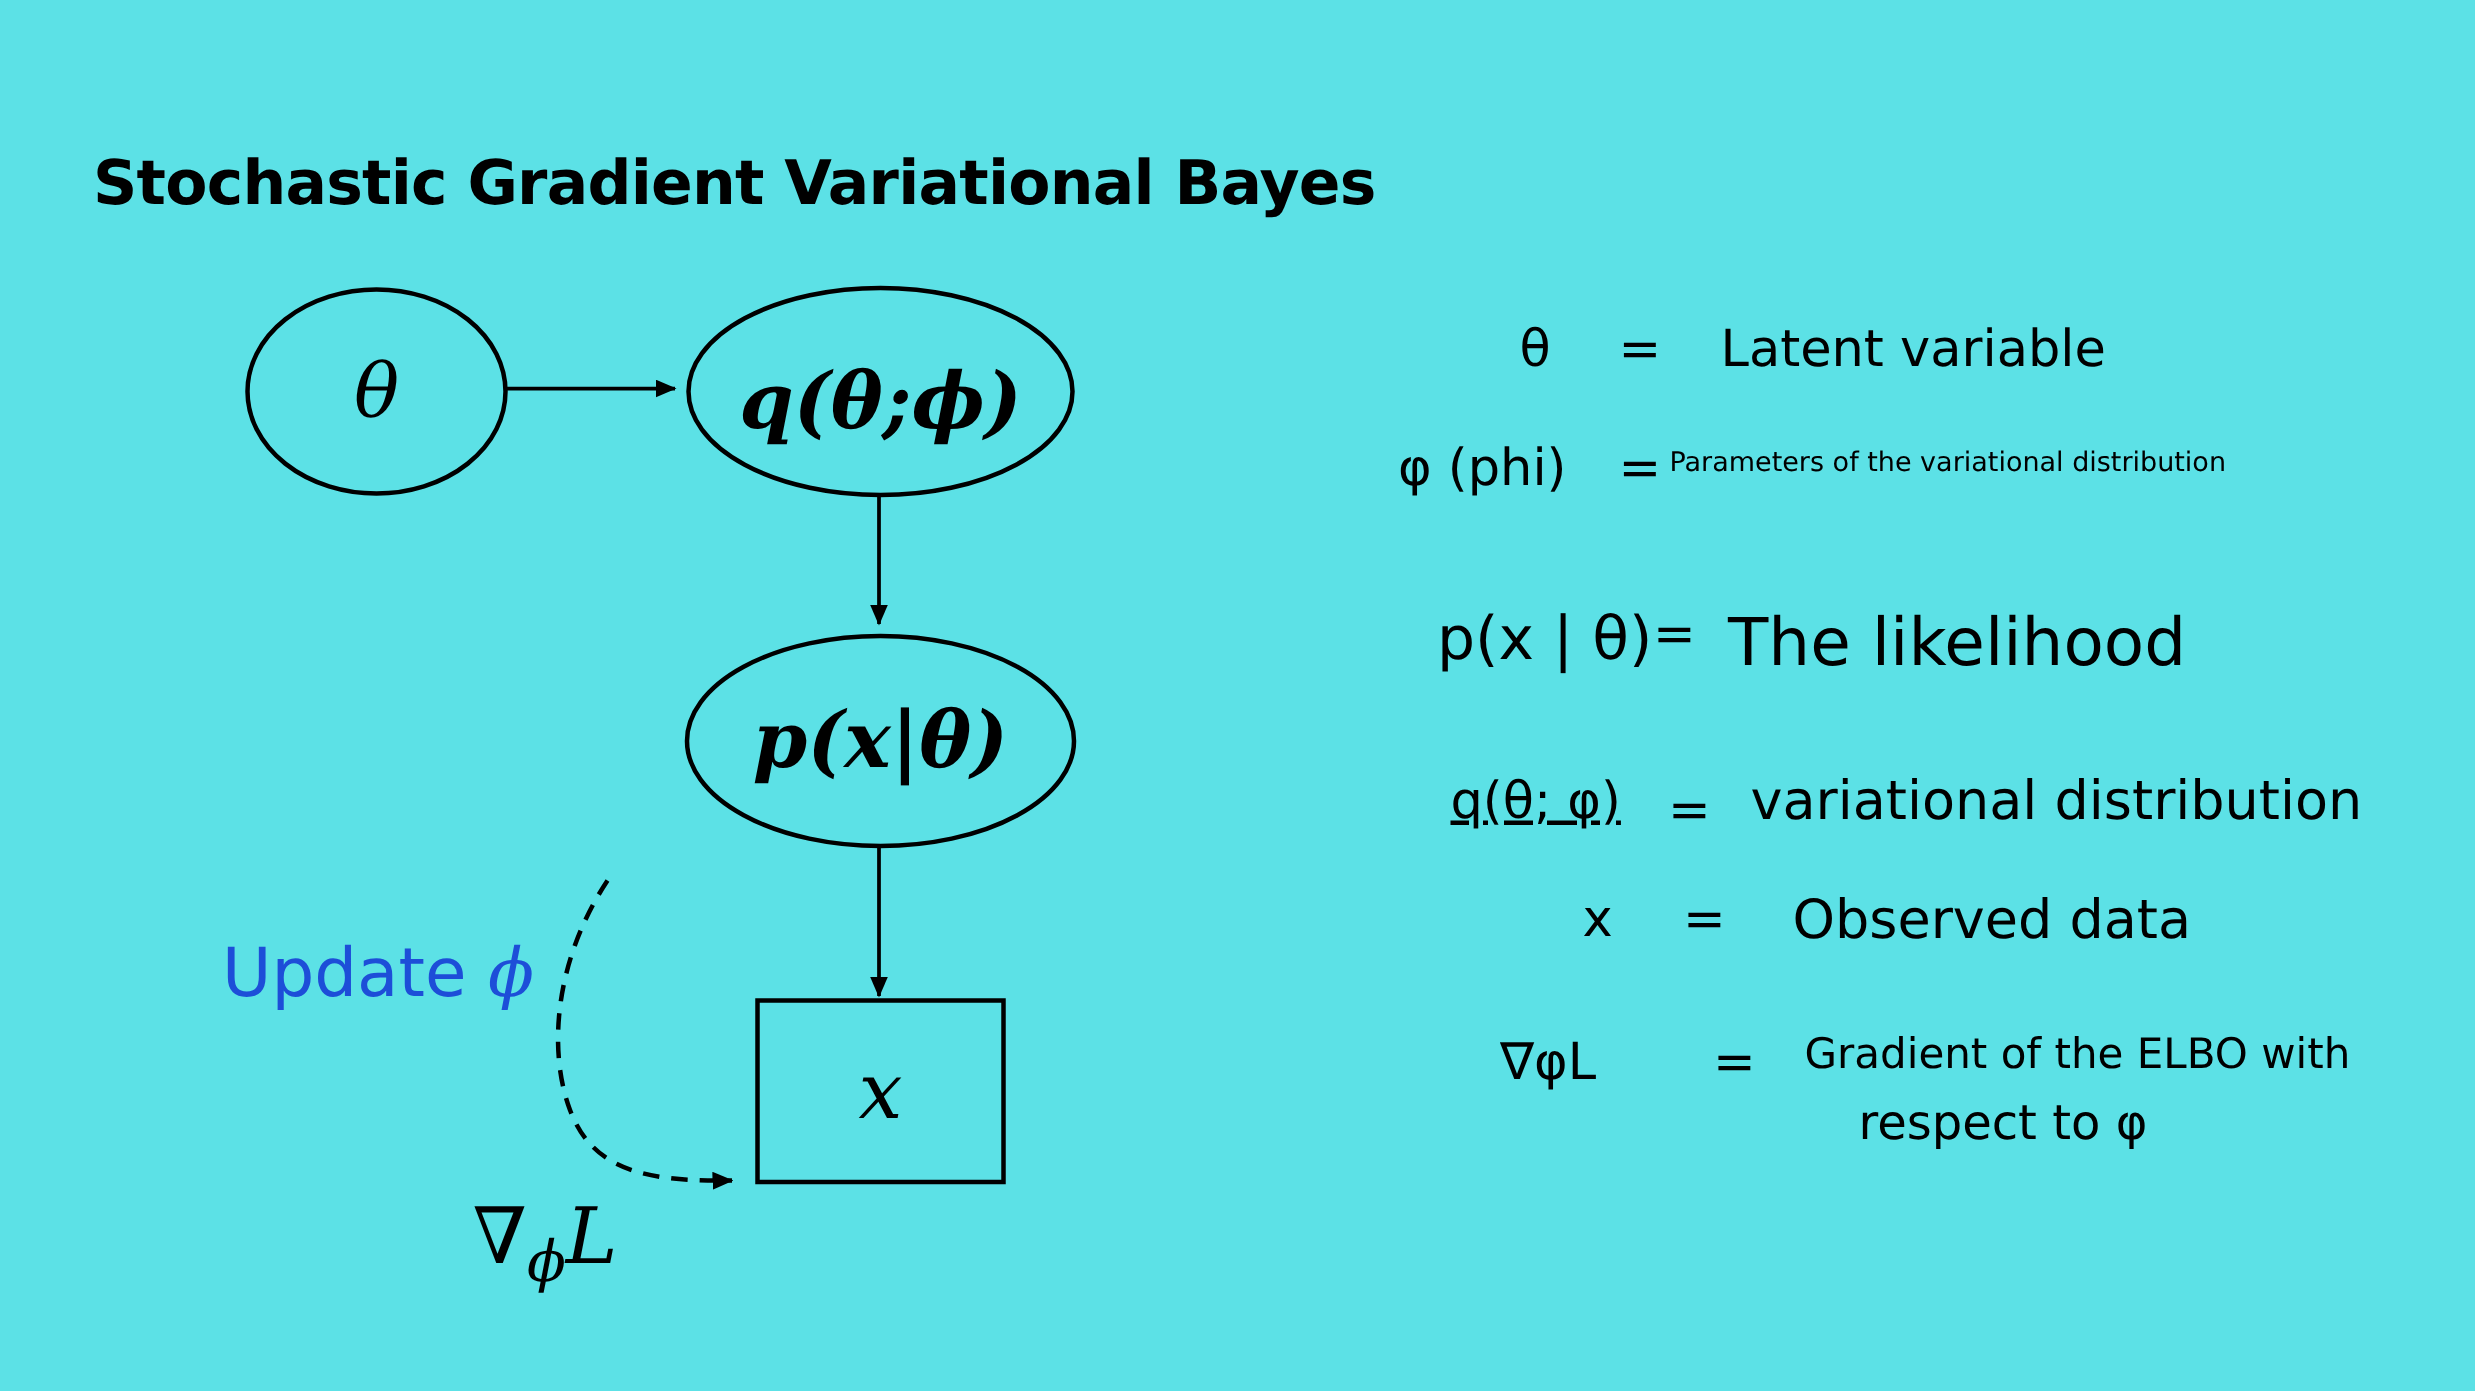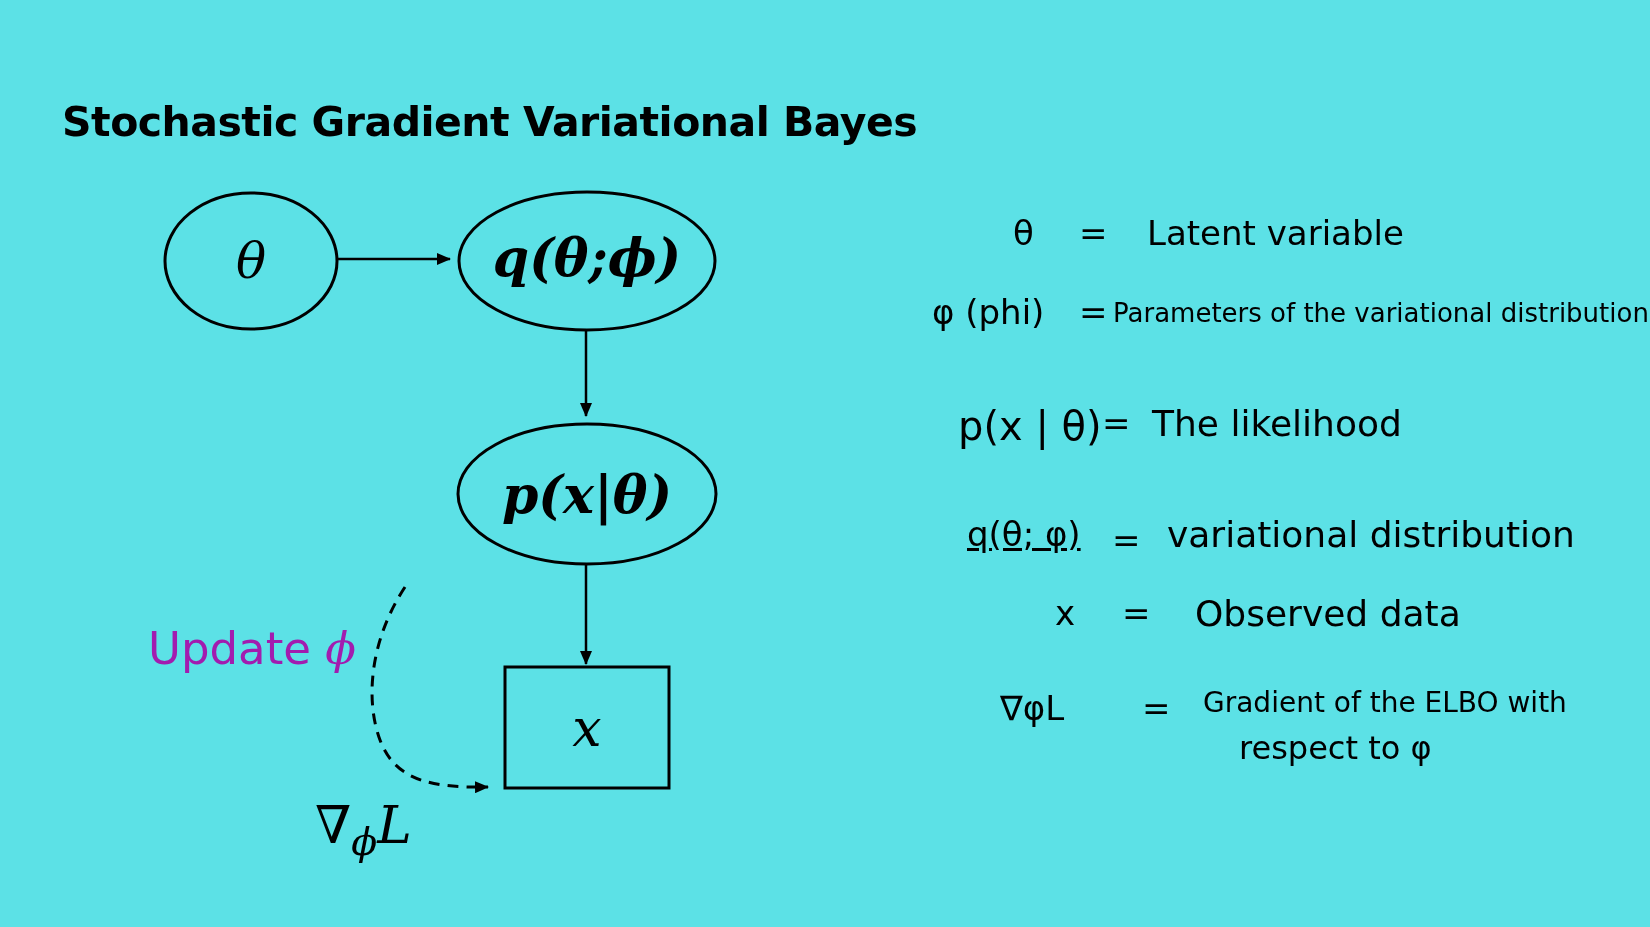--- a/index.html
+++ b/index.html
@@ -17,21 +17,21 @@
       white-space: nowrap;
     }
     svg.diagram { position: absolute; left: 0; top: 0; }
     .node-label {
       position: absolute; transform: translate(-50%, -50%);
       font-family: "DejaVu Serif", serif; font-style: italic;
       white-space: nowrap;
     }
     .update-label {
       position: absolute; left: 148px; top: 622px;
-      color: #a21caf; font-size: 45px;
+      color: #1d4ed8; font-size: 45px;
       font-family: "DejaVu Sans", sans-serif;
       white-space: nowrap;
     }
     .update-label .phi { font-family: "DejaVu Serif", serif; font-style: italic; }
     .grad-label {
       position: absolute; left: 315px; top: 795px;
       font-size: 52px; font-family: "DejaVu Serif", serif;
       white-space: nowrap;
     }
     .grad-label sub { font-style: italic; font-size: 38px; vertical-align: -12px; }
@@ -59,43 +59,43 @@
   <rect x="505" y="667" width="164" height="121" fill="none" stroke="#000" stroke-width="3"></rect>
 
   <line x1="338" y1="259" x2="450" y2="259" stroke="#000" stroke-width="2.5" marker-end="url(#arrow)"></line>
   <line x1="586" y1="331" x2="586" y2="416" stroke="#000" stroke-width="2.5" marker-end="url(#arrow)"></line>
   <line x1="586" y1="565" x2="586" y2="664" stroke="#000" stroke-width="2.5" marker-end="url(#arrow)"></line>
 
   <path d="M405,587 C370,640 365,700 380,740 C395,780 430,788 488,787" fill="none" stroke="#000" stroke-width="3" stroke-dasharray="11,8" marker-end="url(#arrow)"></path>
 </svg>
 
 <div class="node-label" style="left:251px; top:261px; font-size:50px;">θ</div>
-<div class="node-label" style="left:587px; top:257px; font-size:52px; font-weight:bold;">q(θ;ϕ)</div>
+<div class="node-label" style="left:587px; top:268px; font-size:52px; font-weight:bold;">q(θ;ϕ)</div>
 <div class="node-label" style="left:587px; top:494px; font-size:52px; font-weight:bold;text-align:center;">p(x|θ)</div>
 <div class="node-label" style="left:587px; top:728px; font-size:52px;">x</div>
 
 <div class="update-label"><span>Update </span><span class="phi">ϕ</span></div>
 
 <div class="grad-label"><span>∇</span><sub>ϕ</sub><span class="L">L</span></div>
 
 <div>
   <div>
     <span class="legend-item" style="left:1013px; top:213px; font-size:34px;">θ</span>
     <span class="legend-item" style="left:1079px; top:213px; font-size:34px;">=</span>
     <span class="legend-item" style="left:1147px; top:213px; font-size:34px;">Latent variable</span>
   </div>
   <div>
     <span class="legend-item" style="left:932px; top:292px; font-size:34px;">φ (phi)</span>
     <span class="legend-item" style="left:1079px; top:292px; font-size:34px;">=</span>
-    <span class="legend-item" style="left:1113px; top:298px; font-size:26px;">Parameters of the variational distribution</span>
+    <span class="legend-item" style="left:1113px; top:298px; font-size:18px;">Parameters of the variational distribution</span>
   </div>
   <div>
     <span class="legend-item" style="left:958px; top:403px; font-size:40px;">p(x | θ)</span>
     <span class="legend-item" style="left:1102px; top:403px; font-size:34px;">=</span>
-    <span class="legend-item" style="left:1152px; top:403px; font-size:36px;">The likelihood</span>
+    <span class="legend-item" style="left:1152px; top:403px; font-size:44px;">The likelihood</span>
   </div>
   <div>
     <span class="legend-item" style="left:967px; top:514px; font-size:34px;text-decoration:underline;">q(θ; φ)</span>
     <span class="legend-item" style="left:1112px; top:520px; font-size:34px;">=</span>
     <span class="legend-item" style="left:1167px; top:514px; font-size:36px;">variational distribution</span>
   </div>
   <div>
     <span class="legend-item" style="left:1055px; top:593px; font-size:34px;">x</span>
     <span class="legend-item" style="left:1122px; top:593px; font-size:34px;">=</span>
     <span class="legend-item" style="left:1167px; top:593px; font-size:36px;margin-left:28px;">Observed data</span>

